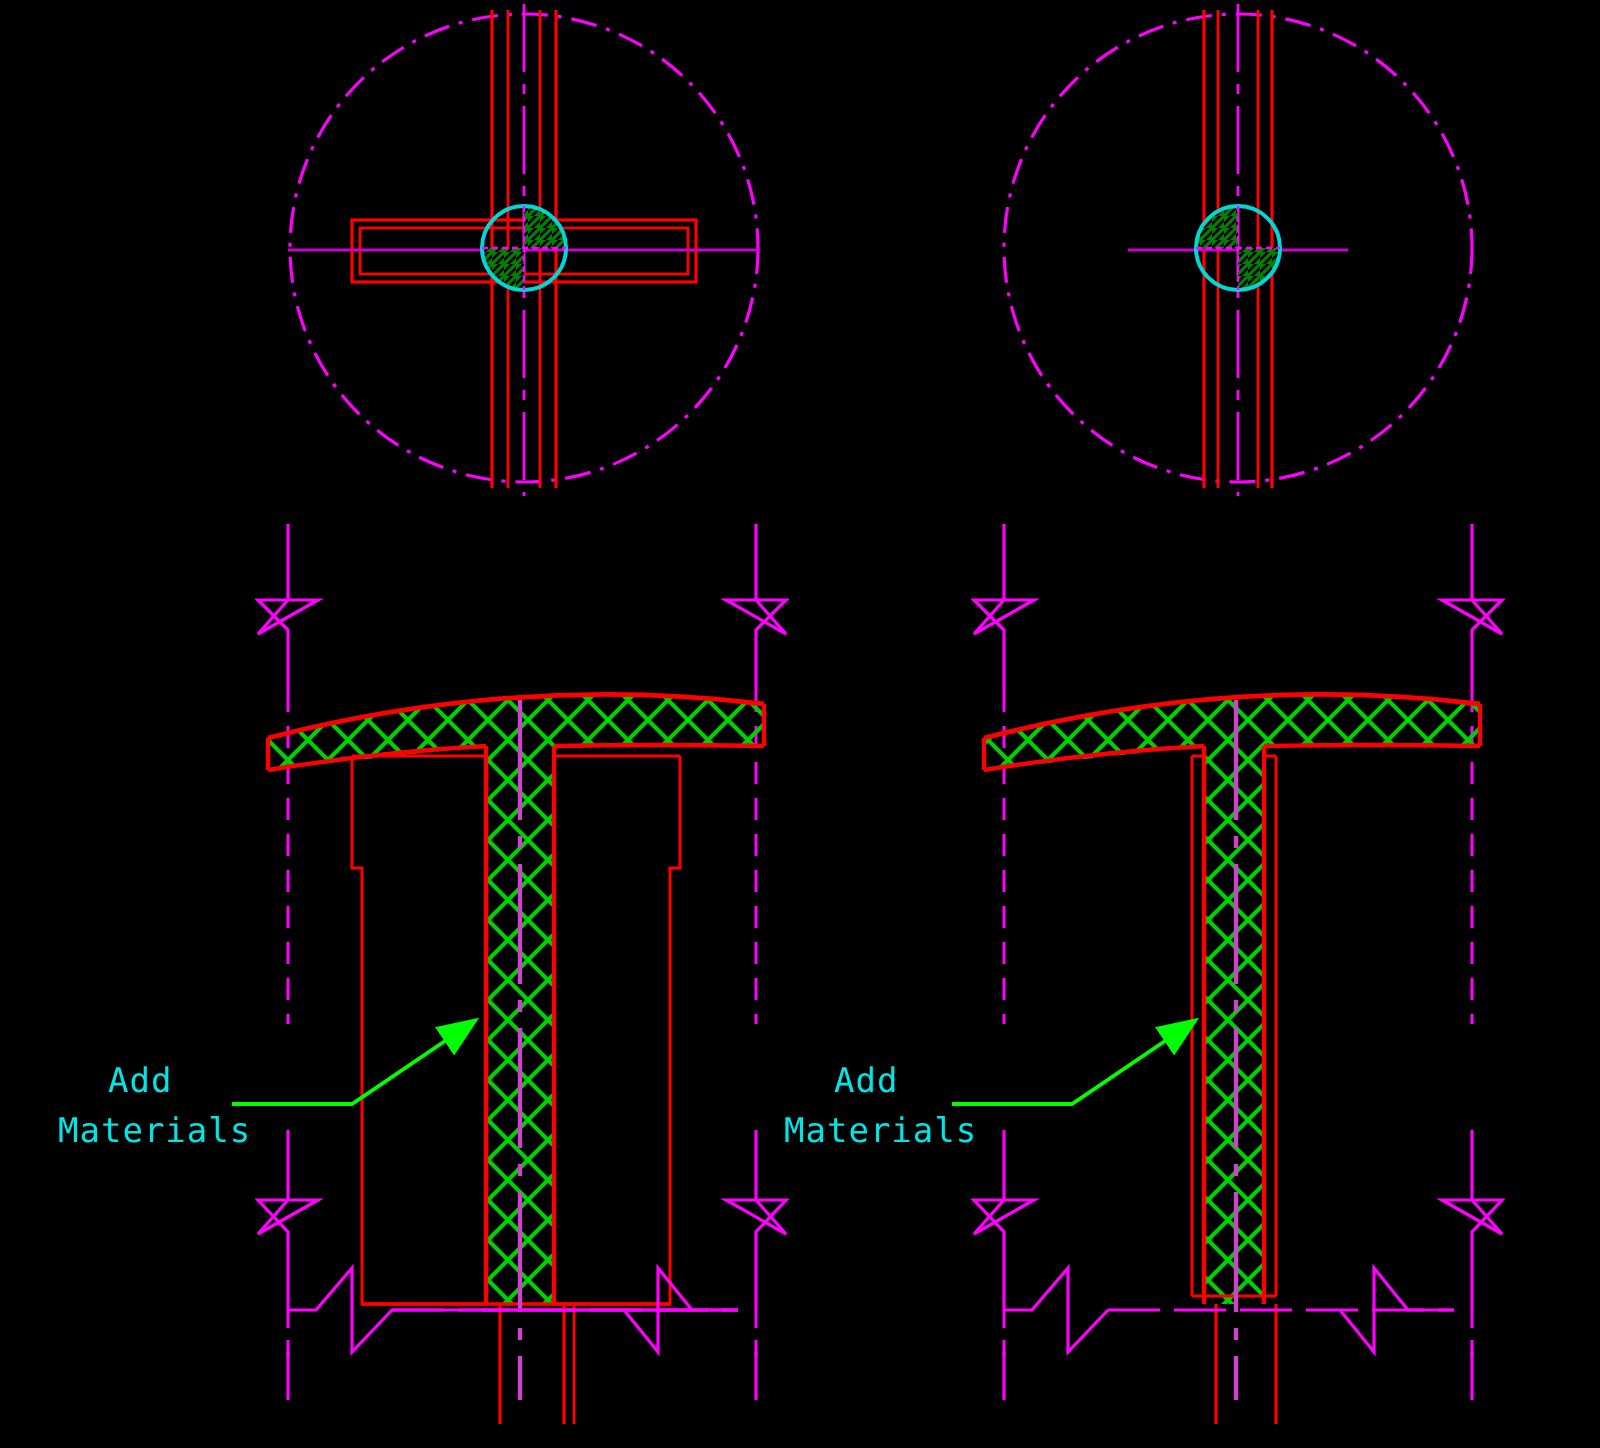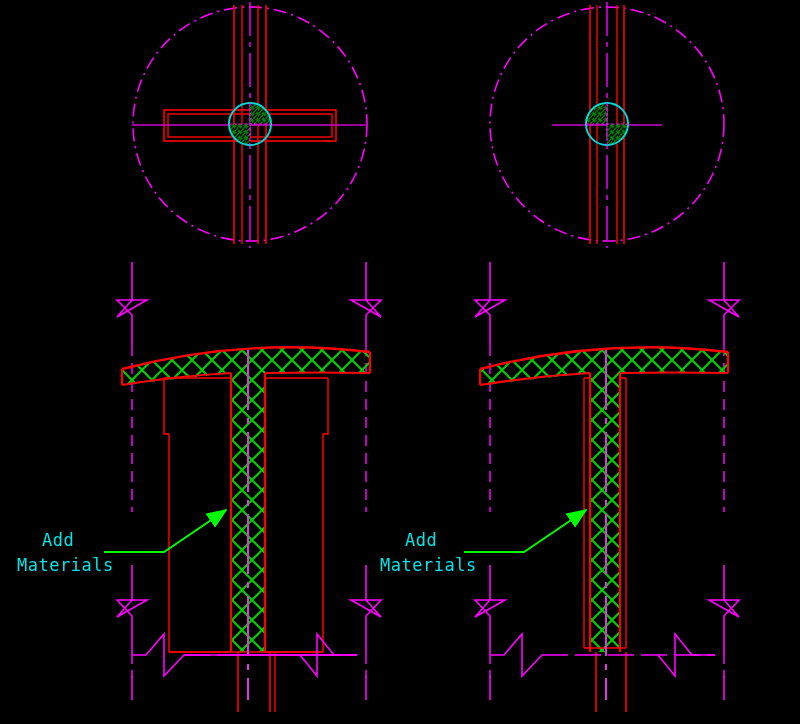--- a/index.html
+++ b/index.html
@@ -3,21 +3,21 @@
 <meta charset="utf-8">
 <title>CAD Detail</title>
 <style>
   html,body{margin:0;padding:0;background:#000;}
   body{
     width:800px;height:724px;
     font-family:"DejaVu Sans Mono", monospace;
     overflow:hidden;
     position:relative;
   }
-  #cad-root{position:absolute;left:0;top:0;width:672px;height:724px;padding-left:12px;}
+  #cad-root{position:absolute;left:12px;top:0;width:672px;height:724px;padding-left:12px;}
   svg{display:block;}
   .lbl{
     font-family:"DejaVu Sans Mono", monospace;
     font-size:17px;
     letter-spacing:0.5px;
   }
 </style>
 </head>
 <body>
 

